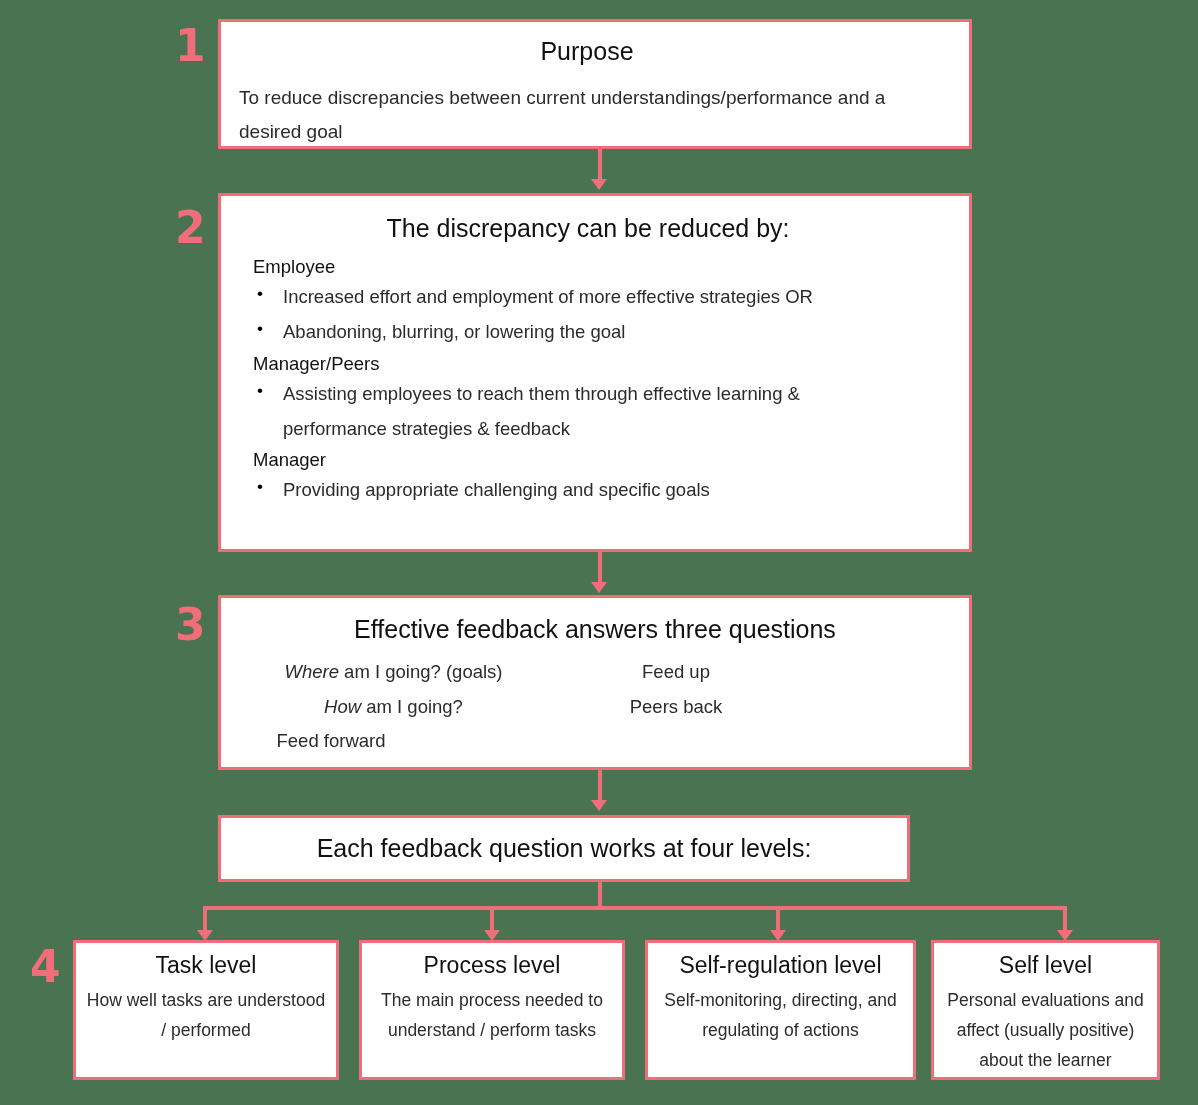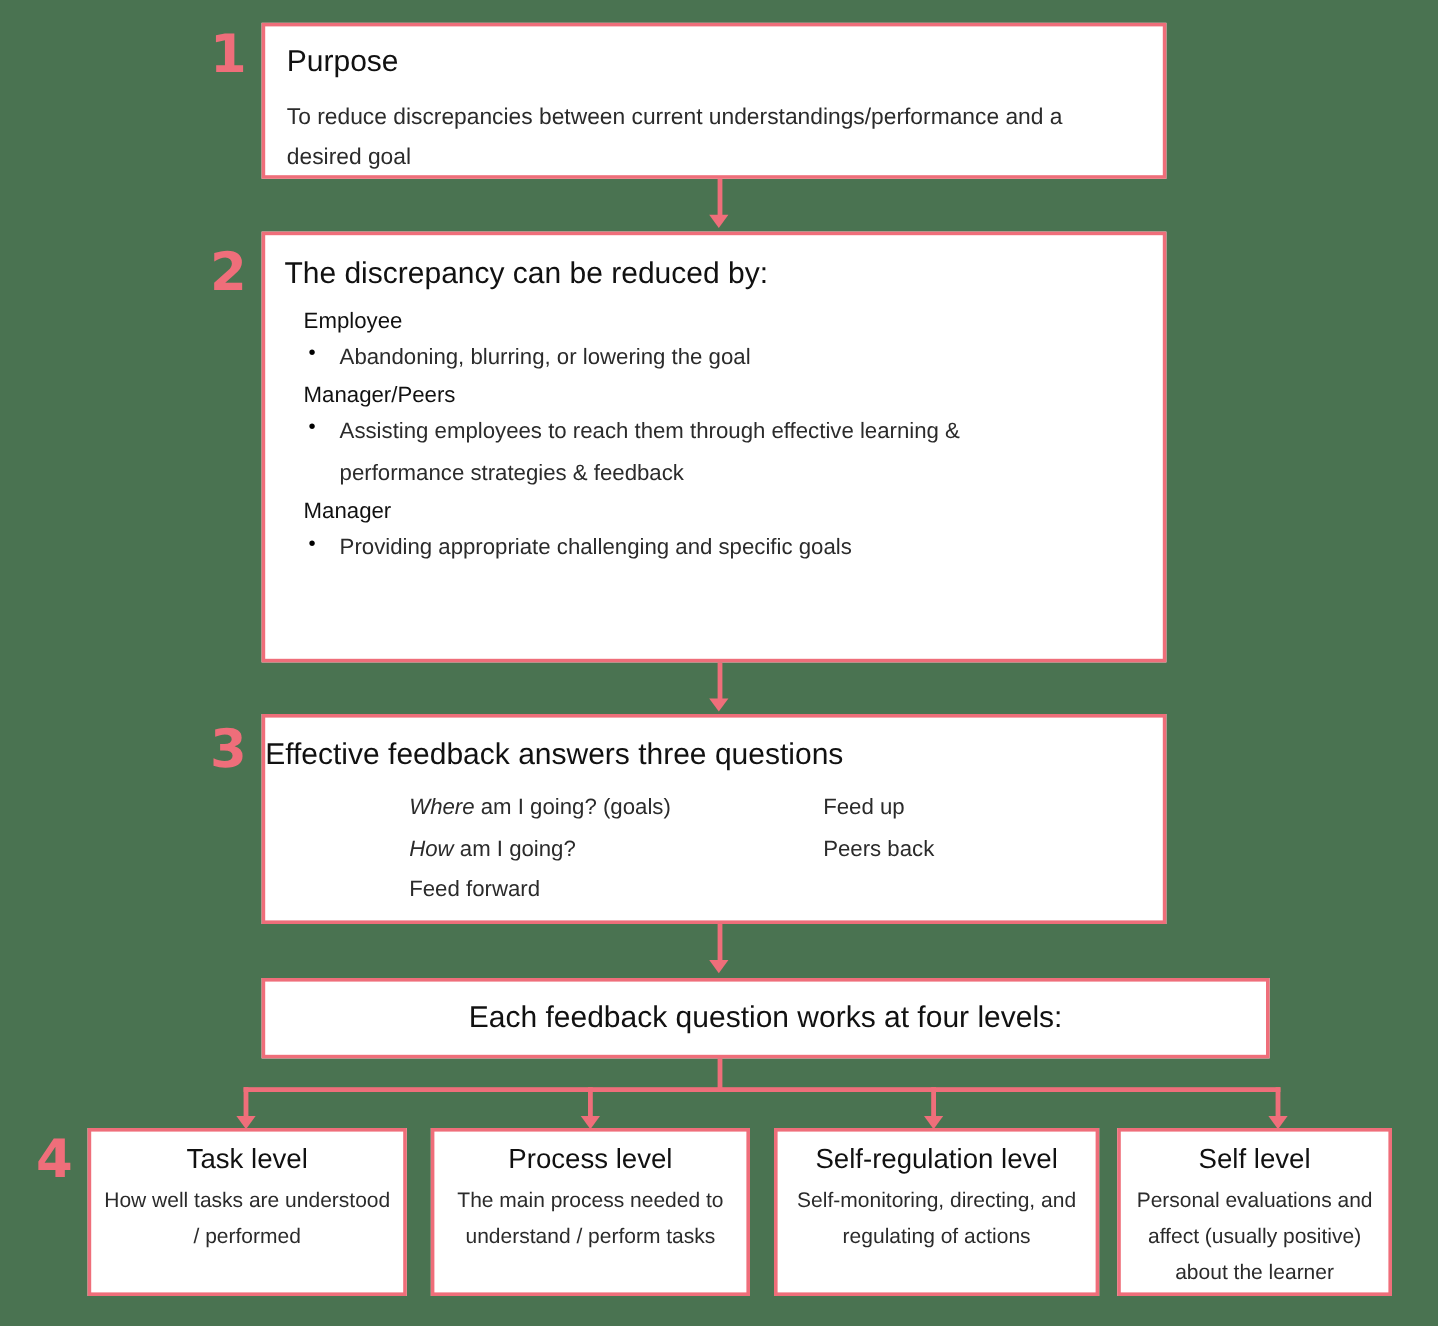--- a/index.html
+++ b/index.html
@@ -22,20 +22,21 @@
 
   
   .box {
     position: absolute;
     box-sizing: border-box;
     background: #ffffff;
     border: 3px solid #ef6e7a;
     color: #1a1a1a;
   }
   .box-title {
+    text-align: center;
     font-size: 25px;
     line-height: 1.25;
     color: #111111;
     font-weight: 400;
   }
   .box-body {
     font-size: 18.5px;
     line-height: 1.78;
     color: #2b2b2b;
   }
@@ -106,31 +107,31 @@
     width: 754px;
     height: 175px;
     padding: 16px 0 0 0;
   }
   #box3 .box-title { margin-bottom: 10px; }
   .qrow {
     display: flex;
     font-size: 18.5px;
     line-height: 1.87;
     color: #2b2b2b;
-    padding-left: 120px;
+    text-align: center;
   }
   .qcol-q { width: 345px; }
   .qcol-a { width: 220px; }
   .qcol-q em { font-style: italic; }
 
   
   #boxLevels {
     left: 218px;
     top: 815px;
-    width: 840px;
+    width: 692px;
     height: 67px;
     display: flex;
     align-items: center;
     justify-content: center;
   }
 
   
   .leafbox {
     position: absolute;
     box-sizing: border-box;
@@ -190,20 +191,21 @@
 
   <div class="conn vline" style="left:598px; top:149px; height:32px;"></div>
   <div class="arrowhead" style="left:591px; top:179px;"></div>
 
   <div class="box" id="box2">
     <div class="box-title">The discrepancy can be reduced by:</div>
 
     <div>
       <div class="grp-head">Employee</div>
       <ul class="bullets">
+        <li>Increased effort and employment of more effective strategies OR</li>
         <li>Abandoning, blurring, or lowering the goal</li>
       </ul>
     </div>
 
     <div>
       <div class="grp-head">Manager/Peers</div>
       <ul class="bullets">
         <li style="padding-right:40px;">Assisting employees to reach them through effective learning &amp; performance strategies &amp; feedback</li>
       </ul>
     </div>

